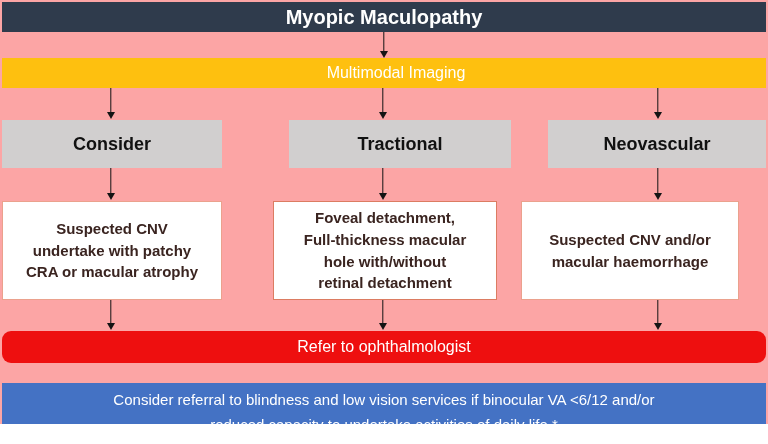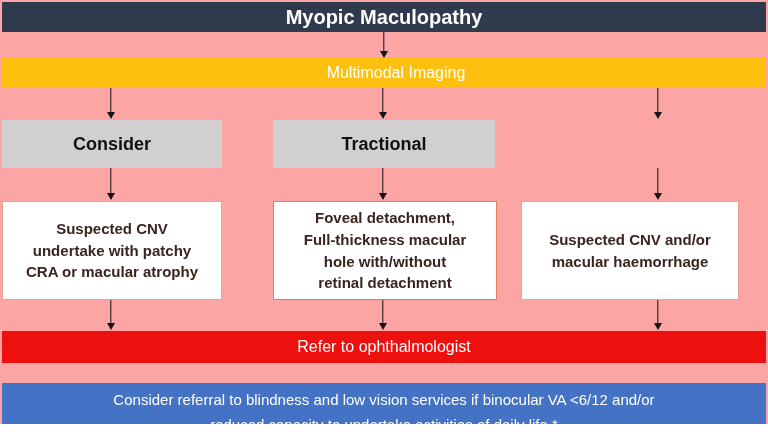--- a/index.html
+++ b/index.html
@@ -36,20 +36,21 @@
     color: #ffffff;
     font-size: 16px;
     padding-left: 24px;
   }
   .refer-bar {
     top: 331px;
     height: 32px;
     background: var(--refer_bg);
     color: #ffffff;
     font-size: 16px;
+    border-radius: 9px;
   }
   .footer-bar {
     top: 383px;
     height: 59px;
     background: var(--footer_bg);
     color: #ffffff;
     font-size: 15px;
     line-height: 1.65;
   }
   .footer-bar span { white-space: pre-line; }
@@ -79,21 +80,21 @@
     line-height: 1.45;
     display: flex;
     align-items: center;
     justify-content: center;
     text-align: center;
     box-sizing: border-box;
   }
   .finding-box span { white-space: pre-line; }
   .finding-box.mid { border-color: var(--finding_border_mid); }
   .col1 { left: 2px;   width: 220px; }
-  .col2 { left: 273px; width: 222px; align-items: center; }
+  .col2 { left: 289px; width: 222px; align-items: center; }
   .col3 { left: 548px; width: 218px; }
   .fcol1 { left: 2px;   width: 220px; }
   .fcol2 { left: 273px; width: 224px; }
   .fcol3 { left: 521px; width: 218px; }
   .arrow { position: absolute; width: 10px; }
   .arrow i {
     display: block;
     position: absolute;
   }
   .arrow .shaft {
@@ -155,20 +156,23 @@
     <i class="shaft"></i>
     <i class="head"></i>
   </div>
 
   <div class="category-box col1">
     <span>Consider</span>
   </div>
   <div class="category-box col2">
     <span>Tractional</span>
   </div>
+  <div class="category-box col3">
+    <span>Neovascular</span>
+  </div>
 
   <div class="arrow r2c1">
     <i class="shaft"></i>
     <i class="head"></i>
   </div>
   <div class="arrow r2c2">
     <i class="shaft"></i>
     <i class="head"></i>
   </div>
   <div class="arrow r2c3">

